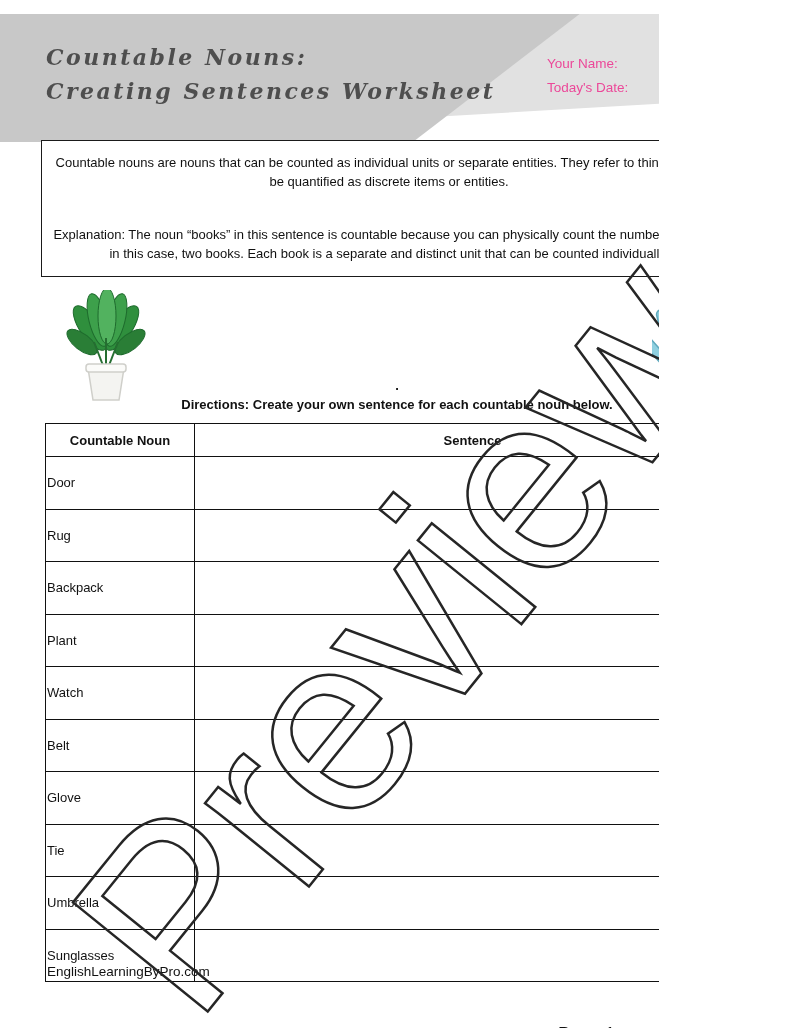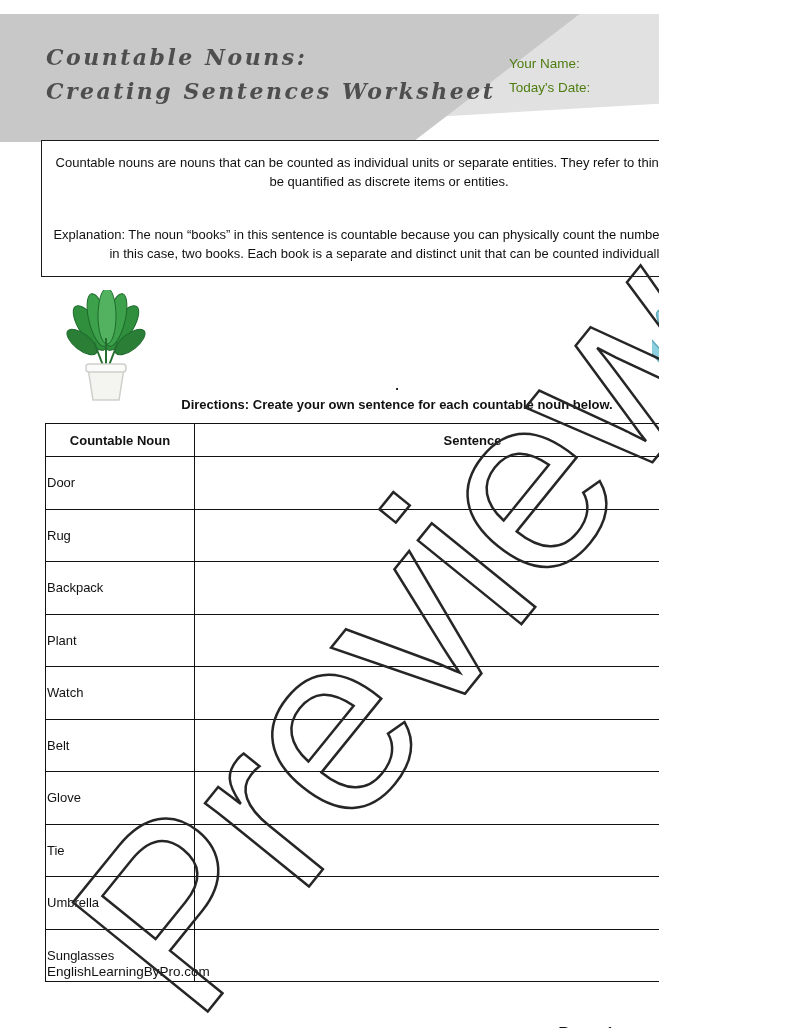--- a/index.html
+++ b/index.html
@@ -17,22 +17,22 @@
   .banner-dark {
     position:absolute; inset:0; background:#c8c8c8;
     clip-path:polygon(0 0, 73% 0, 52% 100%, 0 100%);
   }
   .title-block {
     position:absolute; left:46px; top:40px; z-index:2;
     font-family:"DejaVu Serif", serif; font-style:italic; font-weight:bold;
     font-size:22px; letter-spacing:2.5px; color:#4e4e4e; line-height:1.55;
   }
   .name-block {
-    position:absolute; left:509px; top:52px; z-index:2;
-    font-size:13.5px; color:#4d7c0f; line-height:1.75;
+    position:absolute; left:547px; top:52px; z-index:2;
+    font-size:13.5px; color:#ec4899; line-height:1.75;
   }
 
   
   .intro-box {
     position:absolute; top:140px; left:41px; width:672px;
     border:1.5px solid #1a1a1a; padding:13px 11px;
     font-size:13px; line-height:1.45; text-align:center; background:#fff;
   }
   .intro-box p { margin:0 0 0 0; }
   .intro-box .sp { height:17px; }

